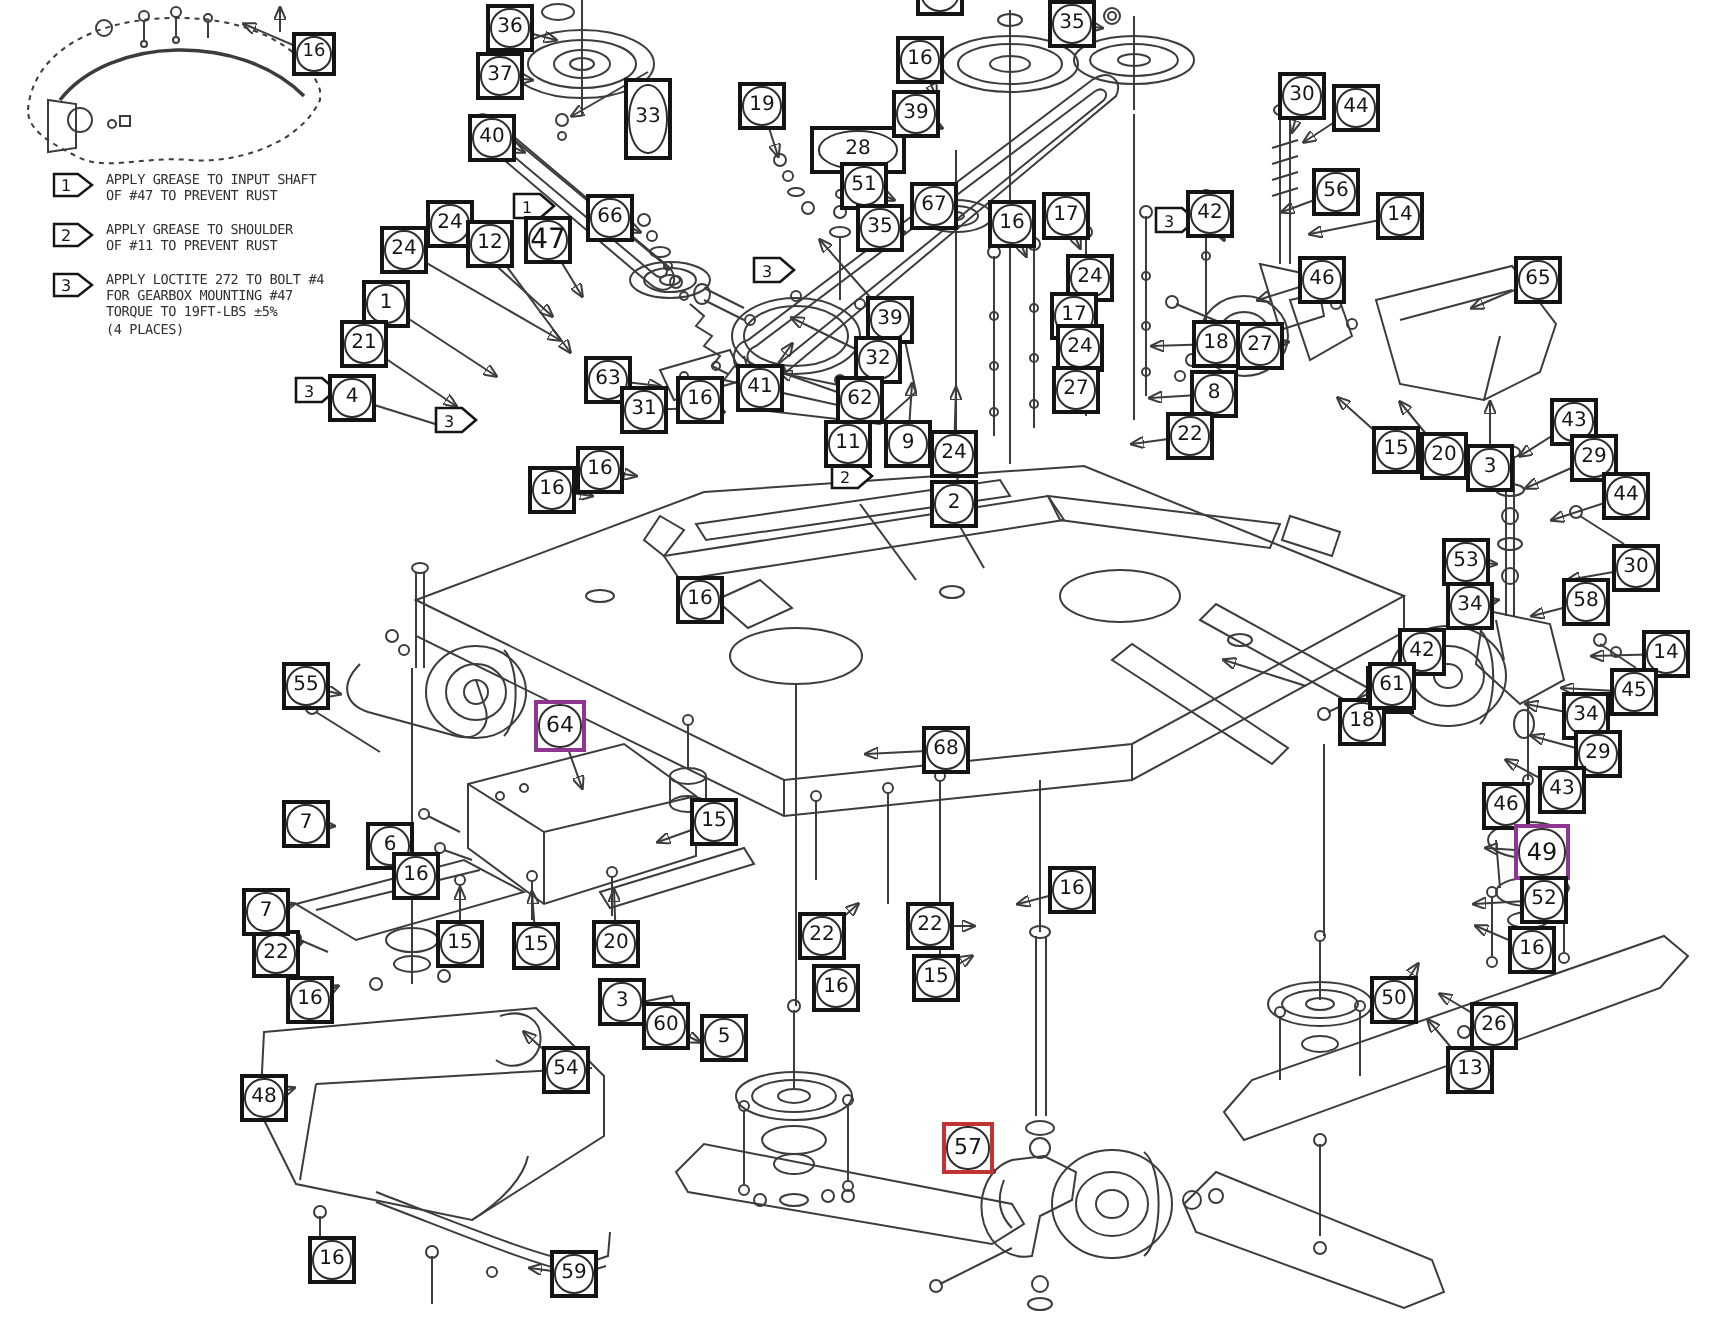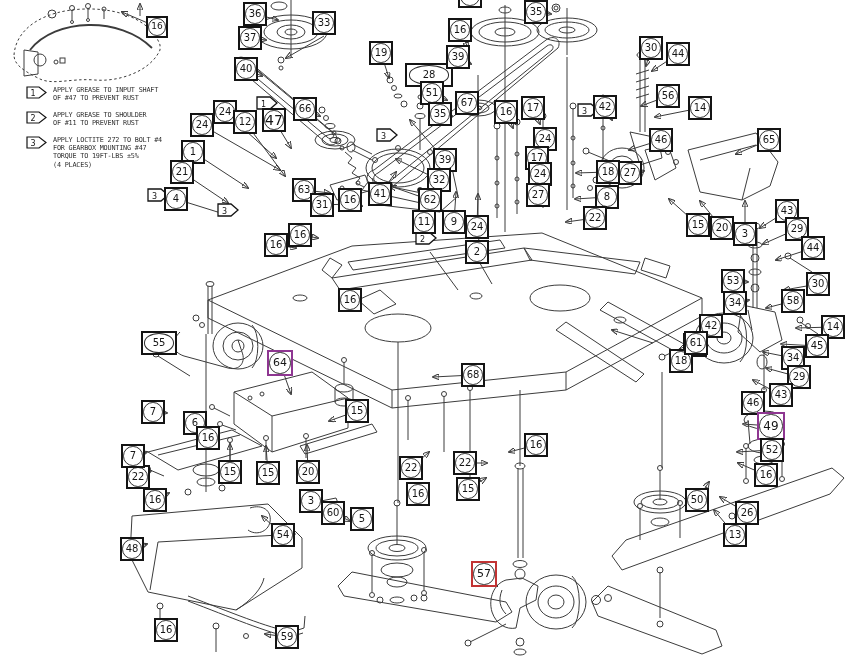--- a/index.html
+++ b/index.html
@@ -532,21 +532,21 @@
   <div id="callouts">
       <div class="callout" style="left: 146px; top: 16px; width: 22px; height: 22px; border-color: rgb(20, 20, 20);">
         <span class="circ" style="font-size: 9px;">16</span>
       </div>
       <div class="callout" style="left: 243px; top: 2px; width: 24px; height: 24px; border-color: rgb(20, 20, 20);">
         <span class="circ" style="font-size: 10px;">36</span>
       </div>
       <div class="callout" style="left: 238px; top: 26px; width: 24px; height: 24px; border-color: rgb(20, 20, 20);">
         <span class="circ" style="font-size: 10px;">37</span>
       </div>
-      <div class="callout" style="left: 312px; top: 11px; width: 24px; height: 24px; border-color: rgb(20, 20, 20);">
+      <div class="callout" style="left: 312px; top: 39px; width: 24px; height: 41px; border-color: rgb(20, 20, 20);">
         <span class="circ" style="font-size: 10px;">33</span>
       </div>
       <div class="callout" style="left: 234px; top: 57px; width: 24px; height: 24px; border-color: rgb(20, 20, 20);">
         <span class="circ" style="font-size: 10px;">40</span>
       </div>
       <div class="callout" style="left: 369px; top: 41px; width: 24px; height: 24px; border-color: rgb(20, 20, 20);">
         <span class="circ" style="font-size: 10px;">19</span>
       </div>
       <div class="callout" style="left: 405px; top: 63px; width: 48px; height: 24px; border-color: rgb(20, 20, 20);">
         <span class="circ" style="font-size: 10px;">28</span>
@@ -817,21 +817,21 @@
       </div>
       <div class="callout" style="left: 256px; top: 461px; width: 24px; height: 24px; border-color: rgb(20, 20, 20);">
         <span class="circ" style="font-size: 10px;">15</span>
       </div>
       <div class="callout" style="left: 296px; top: 460px; width: 24px; height: 24px; border-color: rgb(20, 20, 20);">
         <span class="circ" style="font-size: 10px;">20</span>
       </div>
       <div class="callout" style="left: 345px; top: 399px; width: 24px; height: 24px; border-color: rgb(20, 20, 20);">
         <span class="circ" style="font-size: 10px;">15</span>
       </div>
-      <div class="callout" style="left: 141px; top: 331px; width: 36px; height: 24px; border-color: rgb(20, 20, 20);">
+      <div class="callout" style="left: 141px; top: 331px; width: 24px; height: 24px; border-color: rgb(20, 20, 20);">
         <span class="circ" style="font-size: 10px;">55</span>
       </div>
       <div class="callout" style="left: 267px; top: 350px; width: 26px; height: 26px; border-color: rgb(142, 54, 145);">
         <span class="circ" style="font-size: 11px;">64</span>
       </div>
       <div class="callout" style="left: 338px; top: 288px; width: 24px; height: 24px; border-color: rgb(20, 20, 20);">
         <span class="circ" style="font-size: 10px;">16</span>
       </div>
       <div class="callout" style="left: 461px; top: 363px; width: 24px; height: 24px; border-color: rgb(20, 20, 20);">
         <span class="circ" style="font-size: 10px;">68</span>

